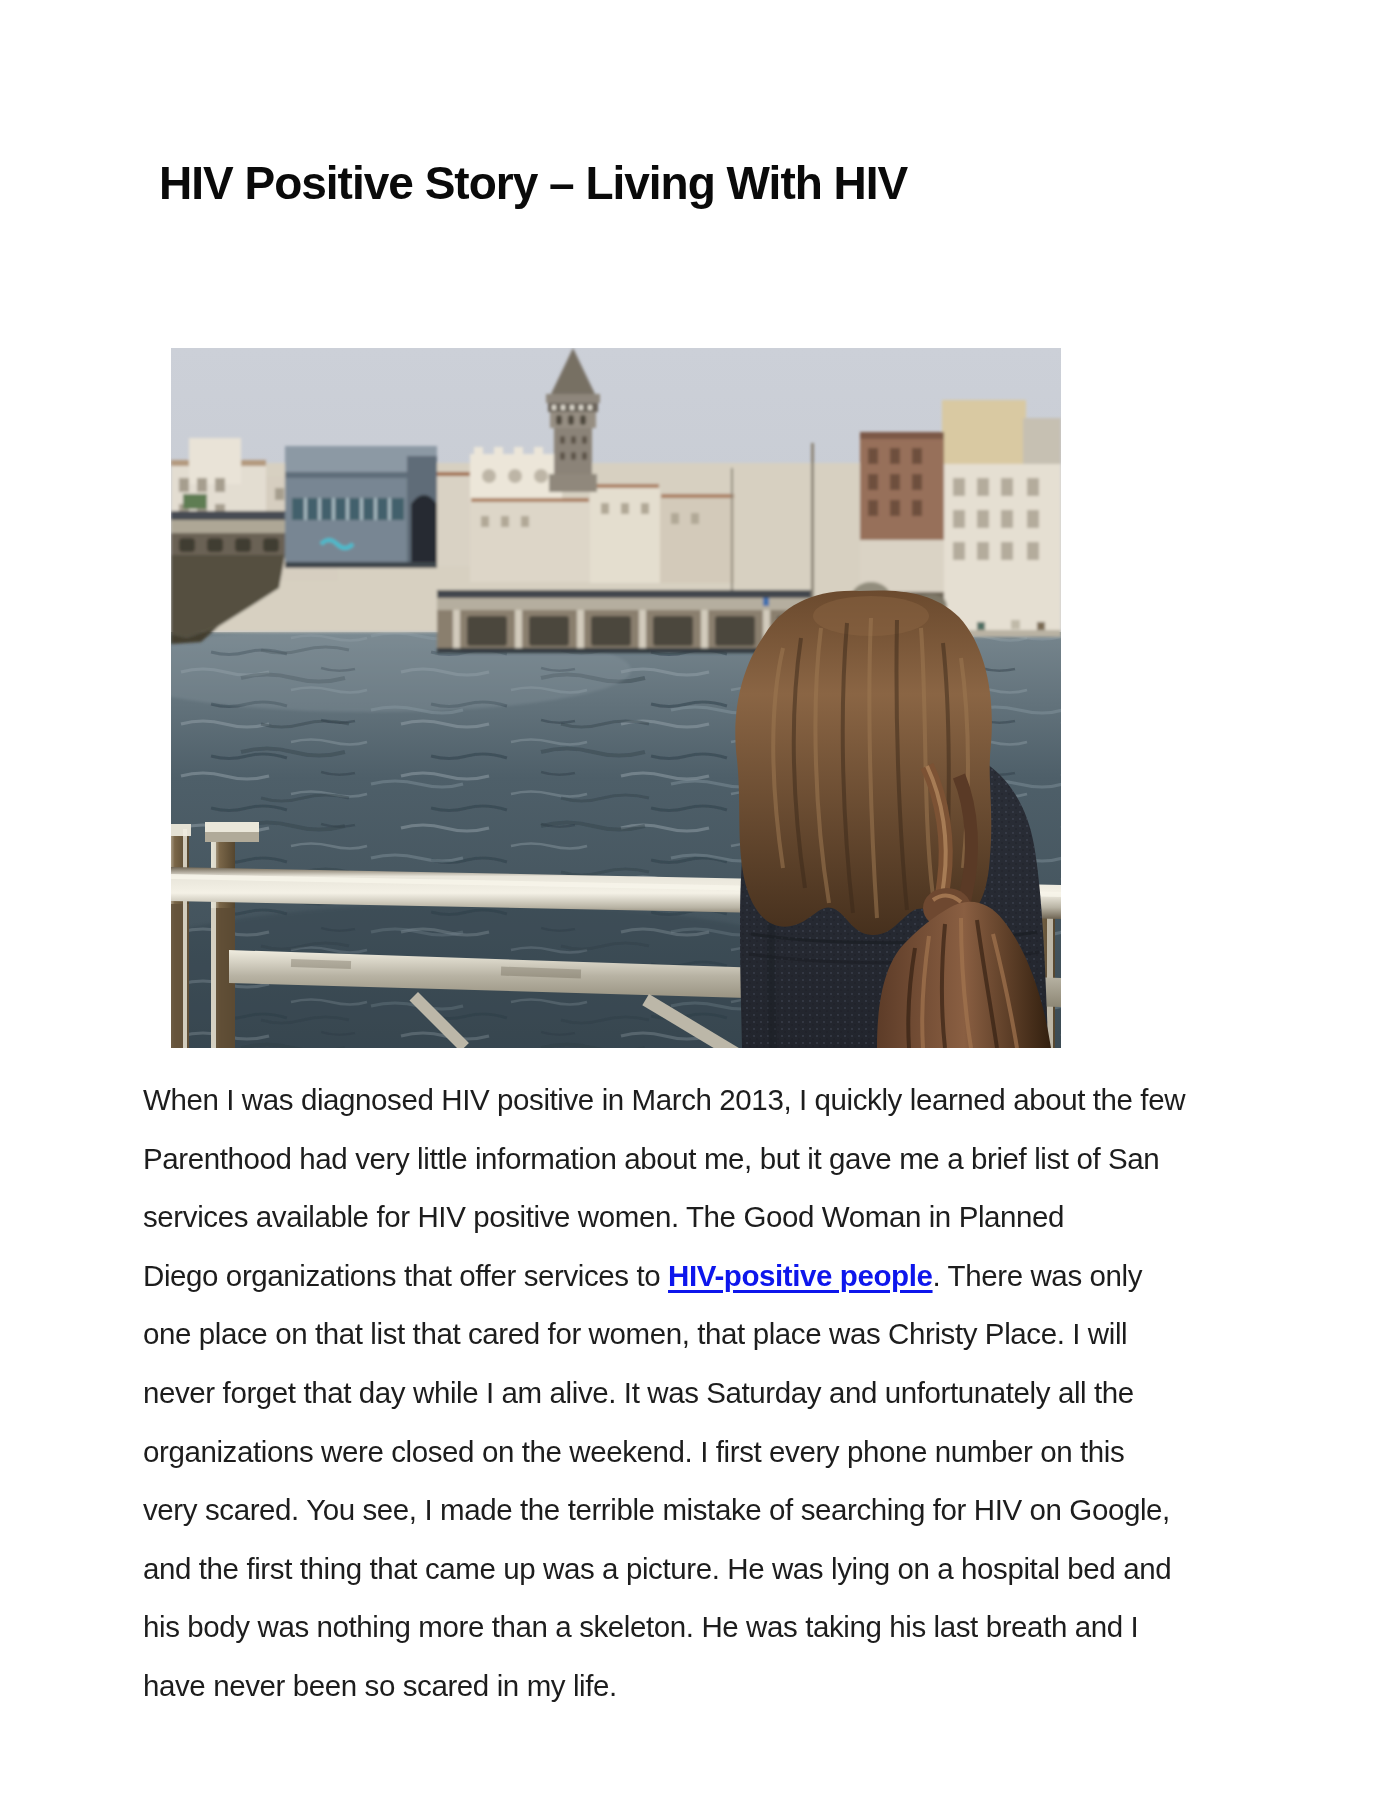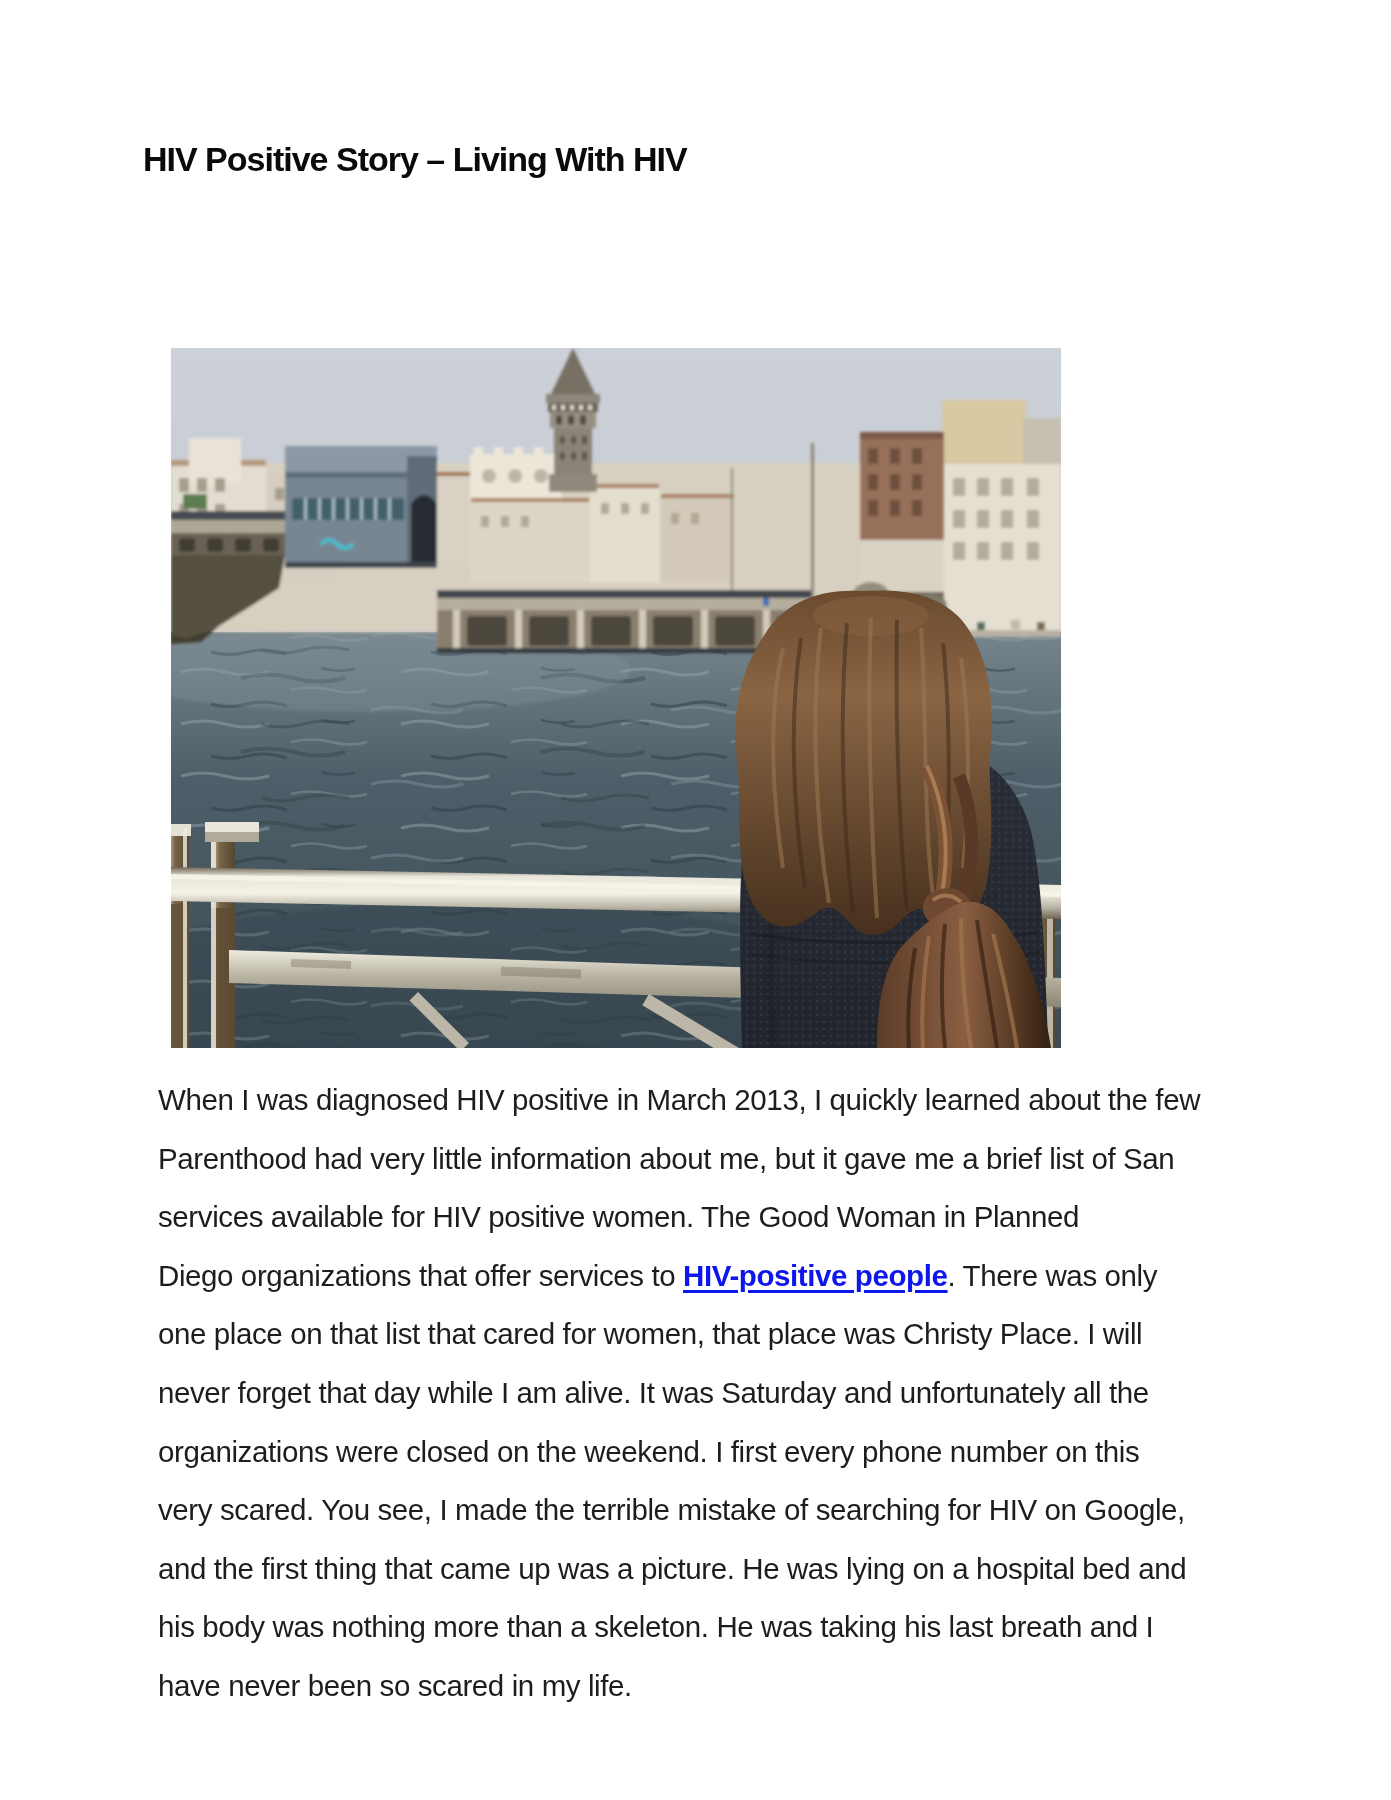--- a/index.html
+++ b/index.html
@@ -1,22 +1,22 @@
 <!DOCTYPE html>
 <html style="--sky_top: #ccd0d8; --sky_bottom: #c5c9d0; --water_top: #76858d; --water_mid: #4e5f69; --water_deep: #3c4b54; --wave_light: #93a2aa; --wave_dark: #2d3c45; --metal_light: #e8e5da; --metal_mid: #b8b3a4; --metal_dark: #6e6453; --post_bronze: #7a6648; --hair_light: #8a6544; --hair_mid: #6b4a2e; --hair_dark: #46301d; --coat: #2b2f38; --coat_dark: #22252d; --bag_light: #8a5f42; --bag_mid: #5d3c28; --bag_dark: #33200f; --link_blue: #0d16ec;"><head>
 <meta charset="utf-8">
 <style>
   html,body{margin:0;padding:0;background:#ffffff;}
   .page{position:relative;width:1391px;height:1800px;background:#ffffff;overflow:hidden;
         font-family:"Liberation Sans",sans-serif;}
-  .title{position:absolute;left:143px;top:140px;margin:0;font-size:34px;font-weight:700;
+  .title{position:absolute;left:143px;top:140px;margin:16px;font-size:46px;font-weight:700;
          letter-spacing:-1px;color:#0a0a0a;white-space:nowrap;}
   .photo{position:absolute;left:171px;top:348px;width:890px;height:700px;margin:0;}
   .photo svg{display:block;}
-  .paragraph{position:absolute;left:158px;top:1071px;width:1205px;font-size:29.5px;
+  .paragraph{position:absolute;left:143px;top:1071px;width:1205px;font-size:29.5px;
              letter-spacing:-0.4px;line-height:58.6px;color:#1d1d1d;}
   .pline{white-space:pre;}
   .doclink{color:var(--link_blue,#0d16ec);font-weight:700;
            text-decoration-thickness:2.5px;text-underline-offset:4px;cursor:pointer;}
 </style>
 </head>
 <body>
 
 <div class="page">
 

